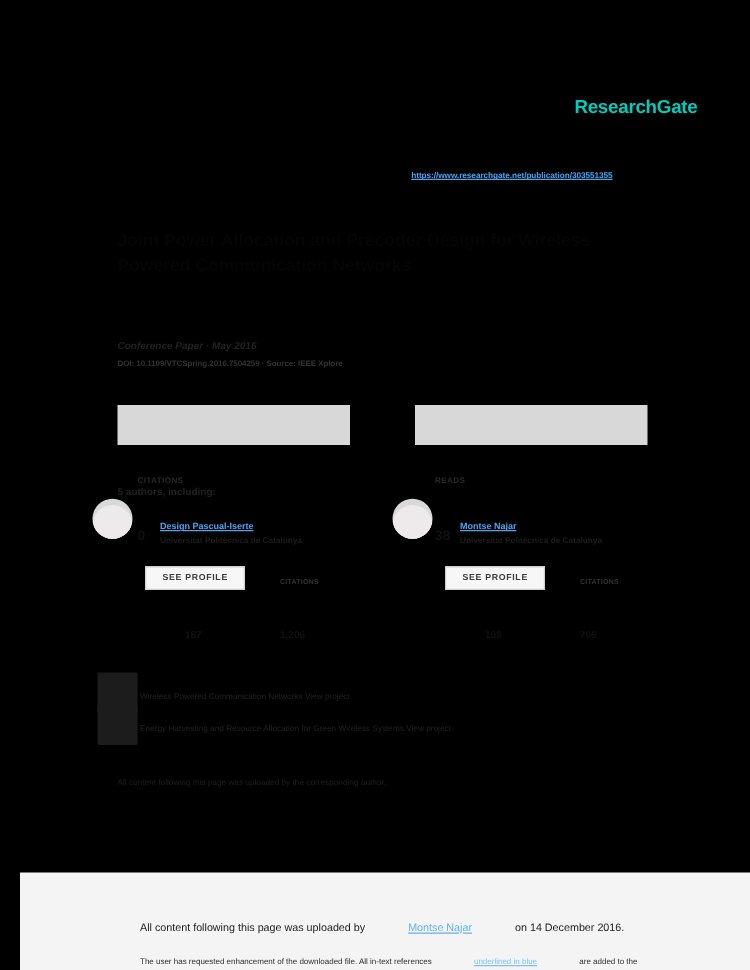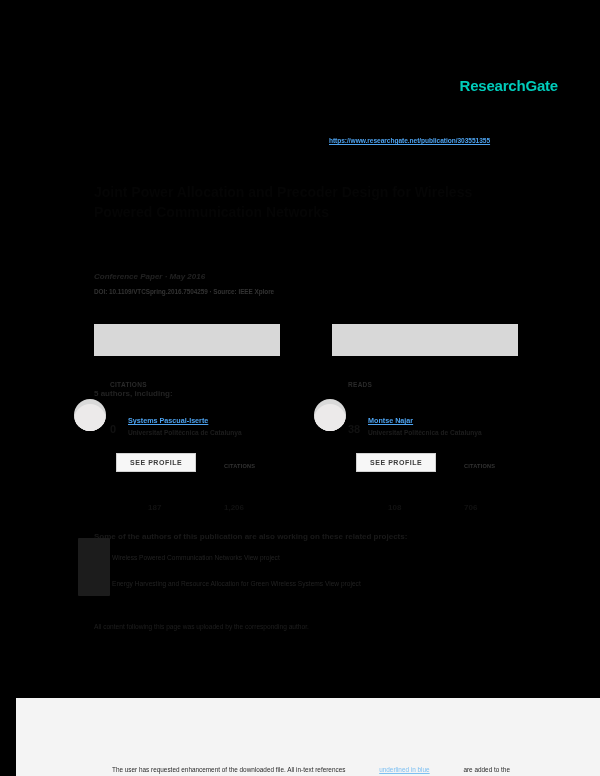--- a/index.html
+++ b/index.html
@@ -171,21 +171,21 @@
     <div class="count">38</div>
   </div>
 
   <div class="authors-head">5 authors, including:</div>
 
   <div class="author left">
     <div class="avatar">
       <div class="head"></div>
         <div class="body"></div>
     </div>
-    <a class="a-name" href="#">Systems Pascual-Iserte</a>
+    <a class="a-name" href="#">Design Pascual-Iserte</a>
     <div class="a-affil">Universitat Politècnica de Catalunya</div>
     <div class="a-metrics">
       <div class="metric m1">
         <div class="mlabel">PUBLICATIONS</div>
         <div class="mvalue">187</div>
       </div>
       <div class="metric m2">
         <div class="mlabel">CITATIONS</div>
         <div class="mvalue">1,206</div>
       </div>
@@ -206,29 +206,31 @@
         <div class="mvalue">108</div>
       </div>
       <div class="metric m2">
         <div class="mlabel">CITATIONS</div>
         <div class="mvalue">706</div>
       </div>
     </div>
     <div class="see-profile">SEE PROFILE</div>
   </div>
 
-  <div class="proj-head" style="top:500px;">Some of the authors of this publication are also working on these related projects:</div>
 
   <div class="proj-icon" style="top:522px;"></div>
   <div class="proj-line" style="top:521px; left:80px; width:434px;">Wireless Powered Communication Networks View project</div>
 
   <div class="proj-icon" style="top:548px;"></div>
   <div class="proj-line" style="top:547px; left:80px; width:434px;">Energy Harvesting and Resource Allocation for Green Wireless Systems View project</div>
 
   <div class="corr-note" style="top:590px;">All content following this page was uploaded by the corresponding author.</div>
 </div>
 
 <div id="footer">
+  <div class="f-upload">
+    <span>All content following this page was uploaded by </span><a class="lnk" href="#">Montse Najar</a><span> on 14 December 2016.</span>
+  </div>
 
   <div class="f-note">
     <span>The user has requested enhancement of the downloaded file. All in-text references </span><a class="lnk" href="#">underlined in blue</a><span> are added to the original document and are linked to publications on ResearchGate, letting you access and read them immediately.</span>
   </div>
 </div>
 
 </body></html>

